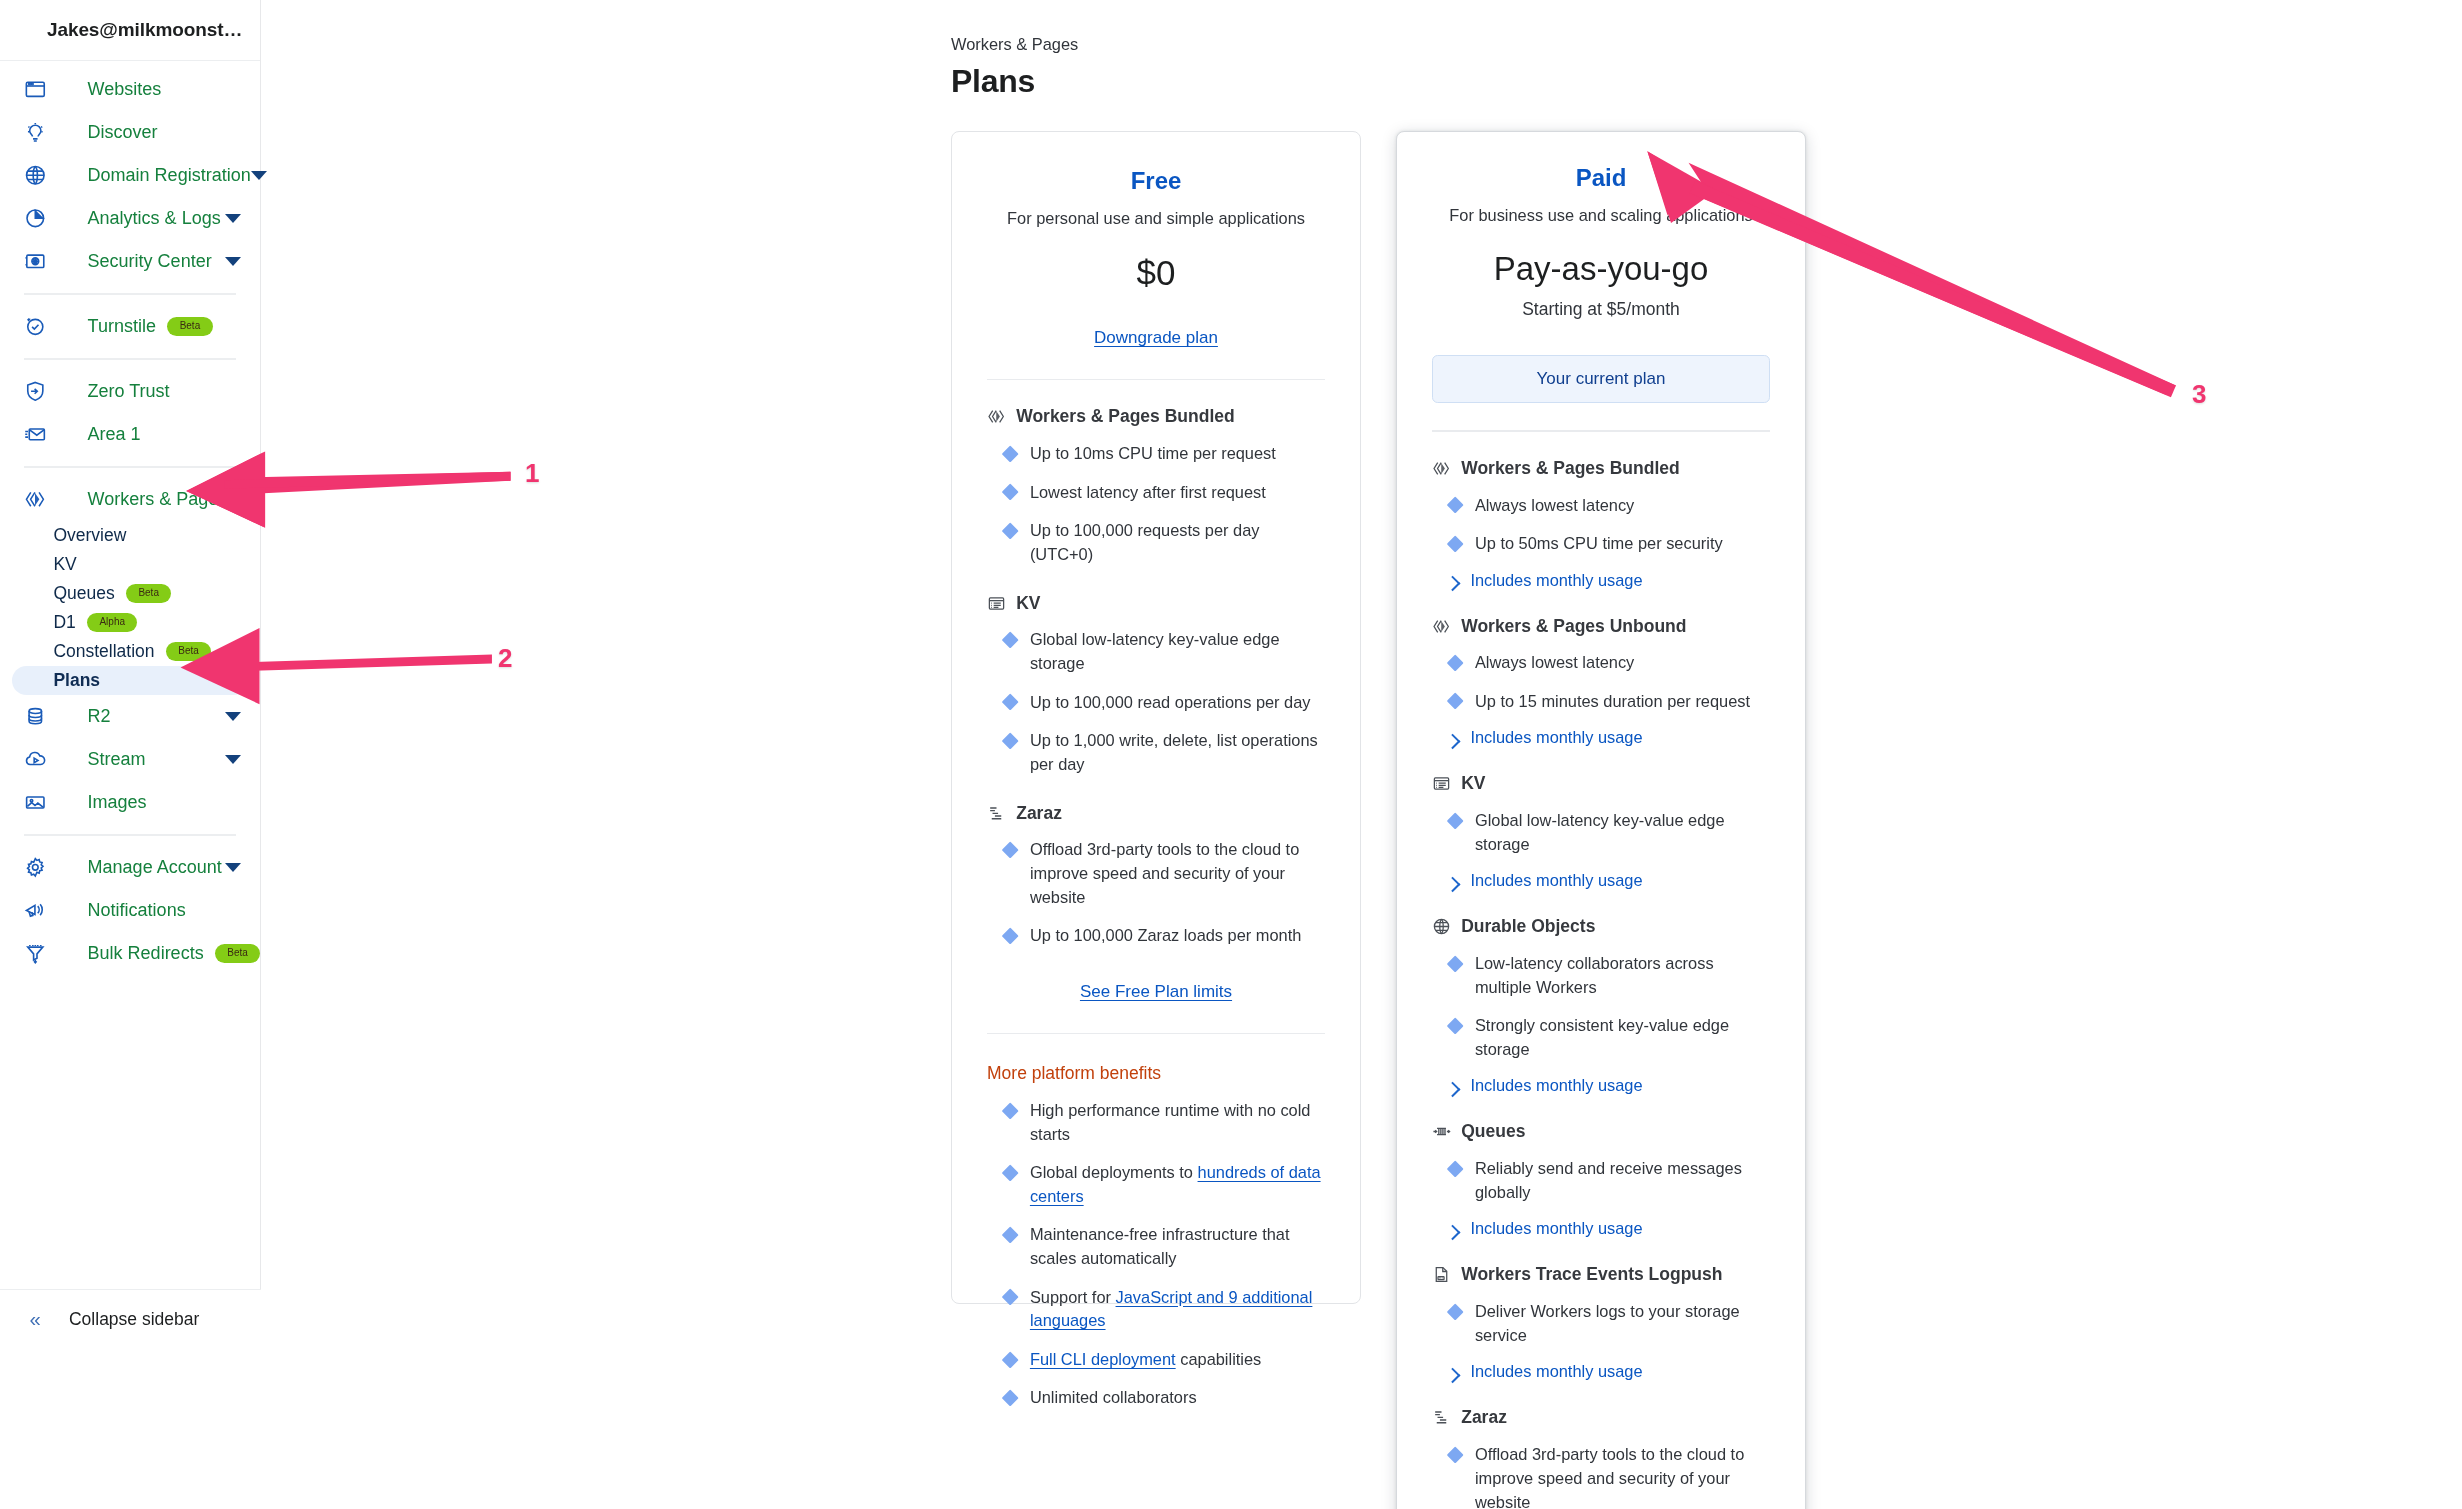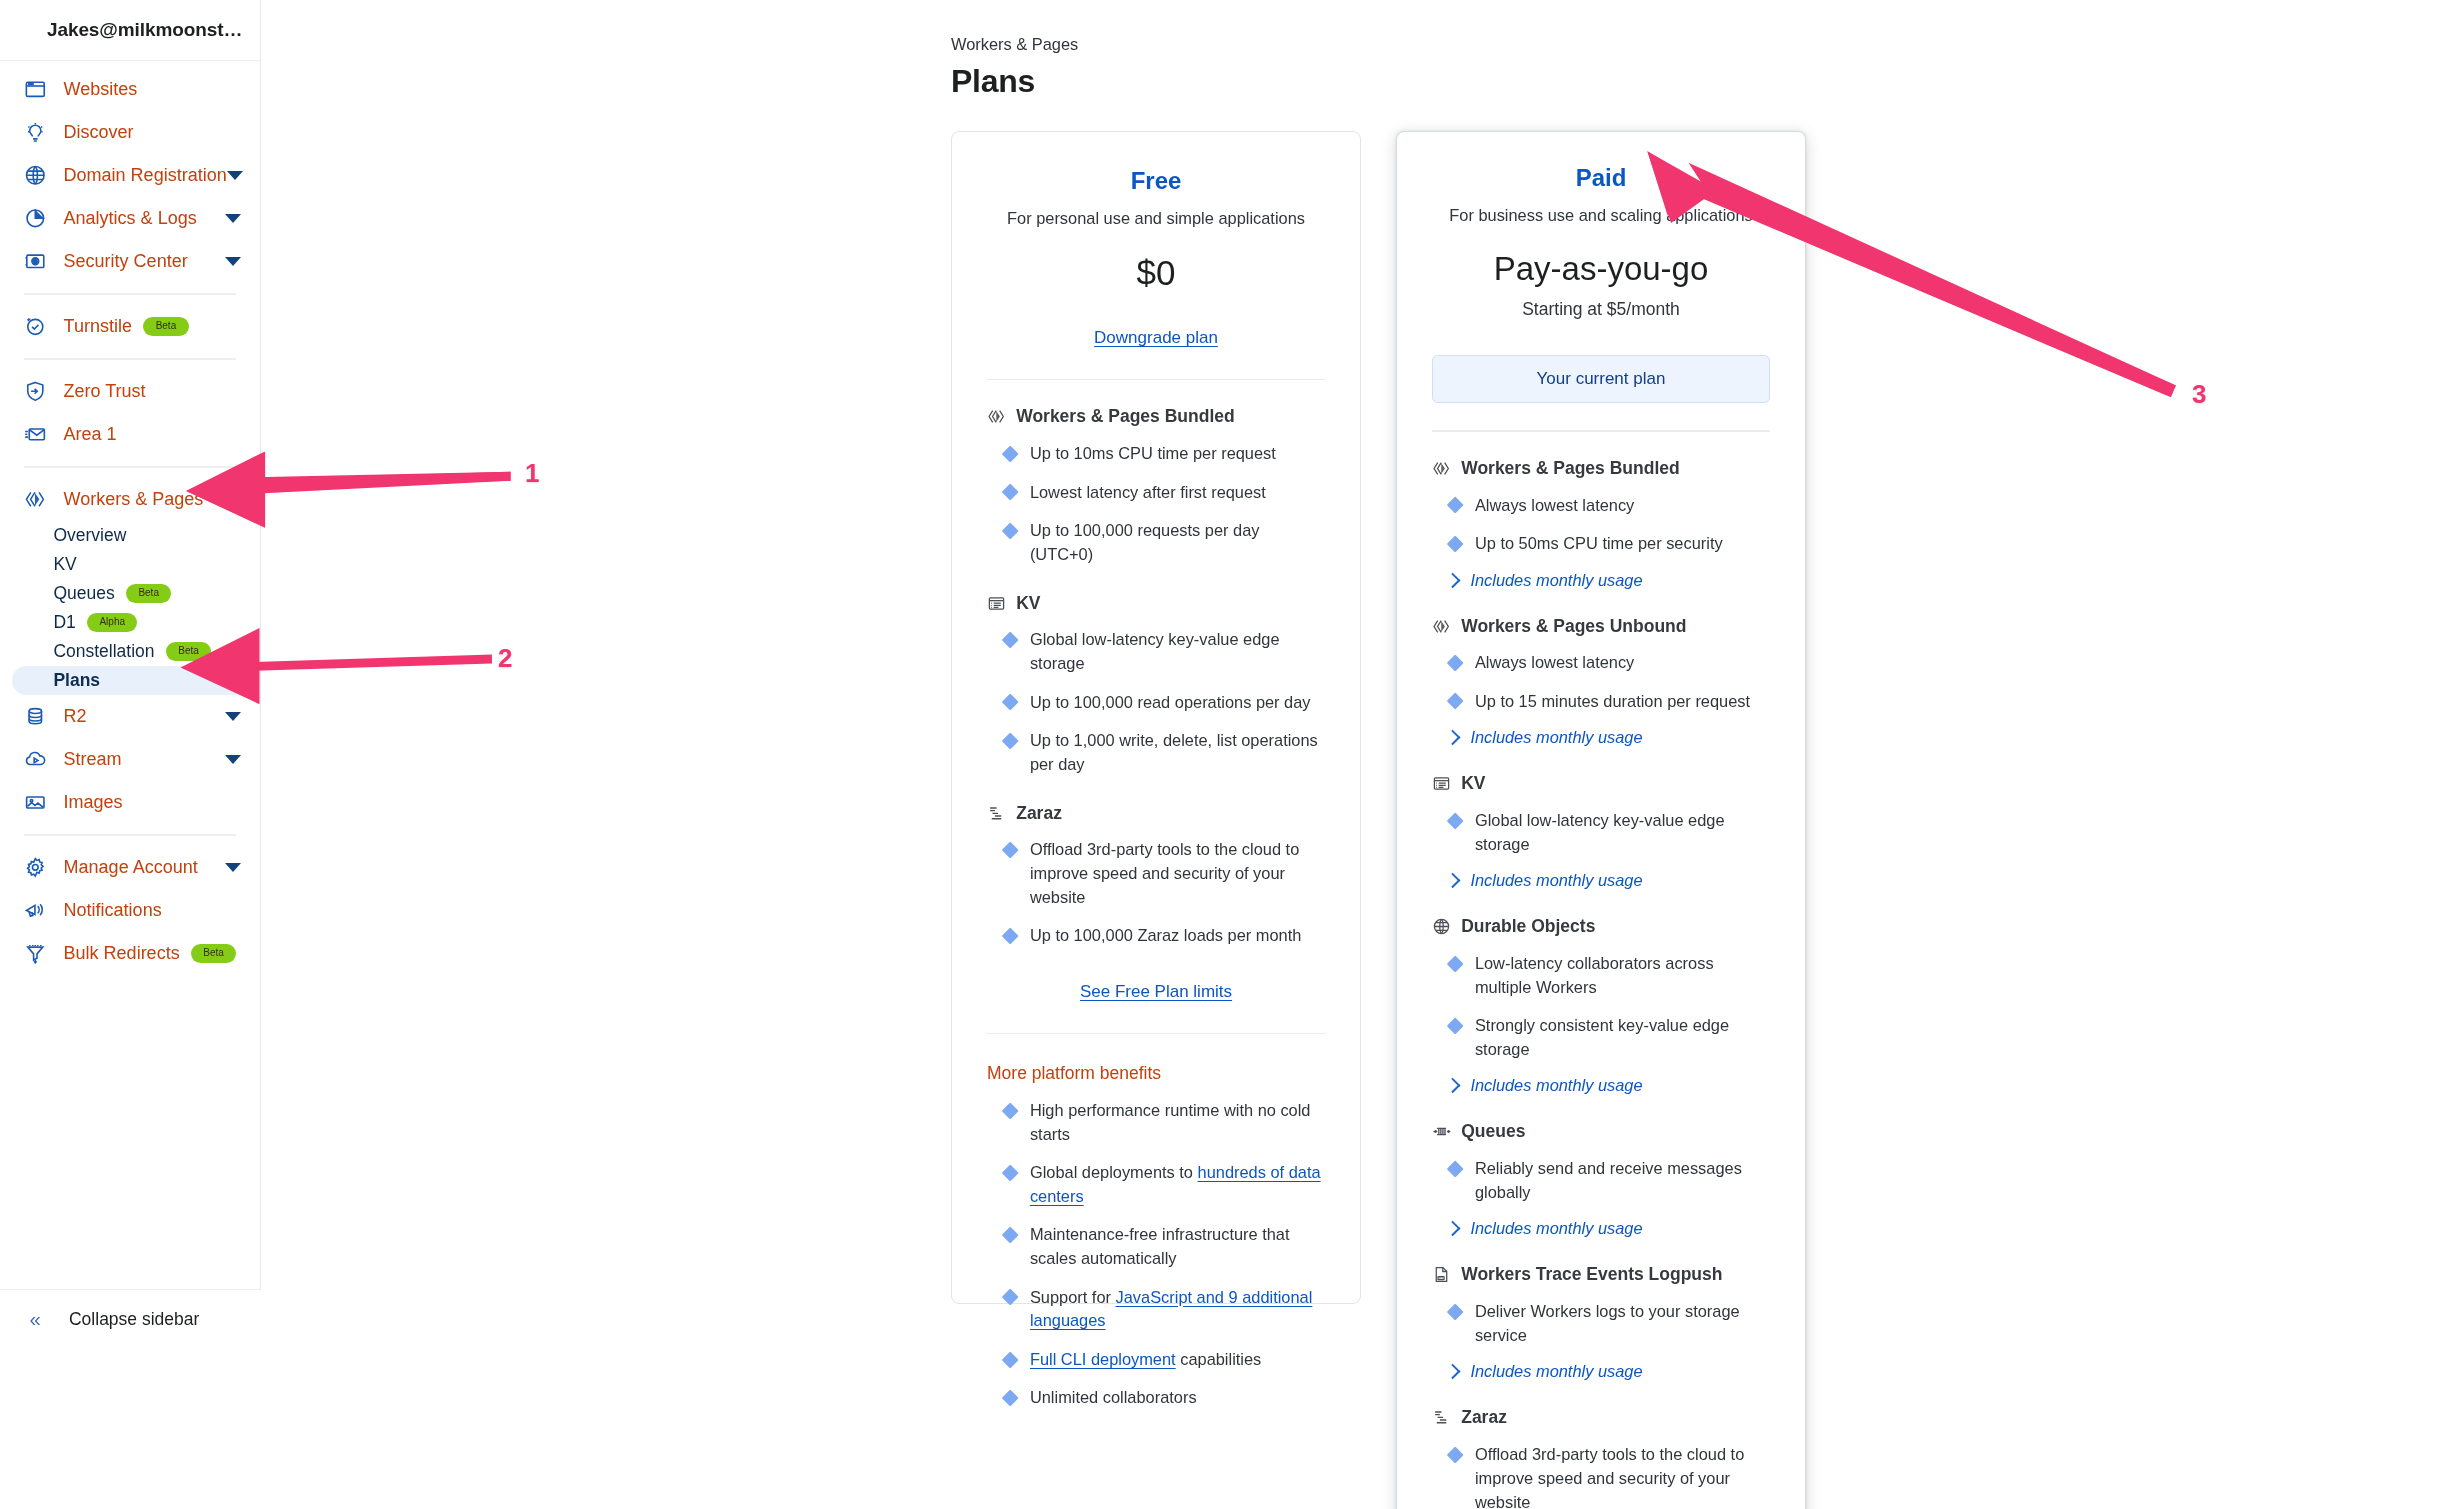--- a/index.html
+++ b/index.html
@@ -39,22 +39,22 @@
     padding-left: 22.6px; padding-right: 19px;
     position: relative;
   }
   .sb-ico {
     width: 25px; height: 25px; flex: 0 0 25px;
     display: flex; align-items: center; justify-content: center;
     color: #1a5bb8;
   }
   .sb-ico svg { display: block; }
   .sb-label {
-    margin-left: 16px;
-    font-size: 18px; color: #c2410c;
+    margin-left: 40px;
+    font-size: 18px; color: #15803d;
     white-space: nowrap;
   }
   .sb-caret {
     margin-left: auto;
     width: 0; height: 0;
     border-left: 8px solid transparent;
     border-right: 8px solid transparent;
     border-top: 9px solid #13417c;
   }
   .badge {
@@ -178,23 +178,23 @@
   .dia {
     flex: 0 0 12.4px; width: 12.4px; height: 12.4px;
     background: #7da8f2;
     transform: rotate(45deg);
     margin-top: 5.6px;
     border-radius: 1.1px;
   }
   .feat-txt { font-size: 16.4px; color: #31353b; line-height: 1.45; }
   .feat-txt a { color: #0a56c2; text-decoration: underline; text-underline-offset: 2.8px; }
   .usage {
-    display: flex; align-items: center; gap: 12.4px;
+    display: flex; align-items: flex-end; gap: 12.4px;
     margin-top: 14.7px; padding-left: 14.7px;
-    color: #0a56c2; font-size: 16.4px; cursor: pointer; font-style: italic;
+    color: #0a56c2; font-size: 16.4px; cursor: pointer;
   }
   .usage .ch {
     flex: 0 0 11.3px; width: 11.3px; height: 11.3px;
     border-right: 2.3px solid #1d66cc; border-top: 2.3px solid #1d66cc;
     transform: rotate(45deg);
   }
   .mid-link { text-align: center; margin-top: 34px; }
   .benefits-title {
     font-size: 17.5px; color: #c2410c; margin-top: 29px;
   }

